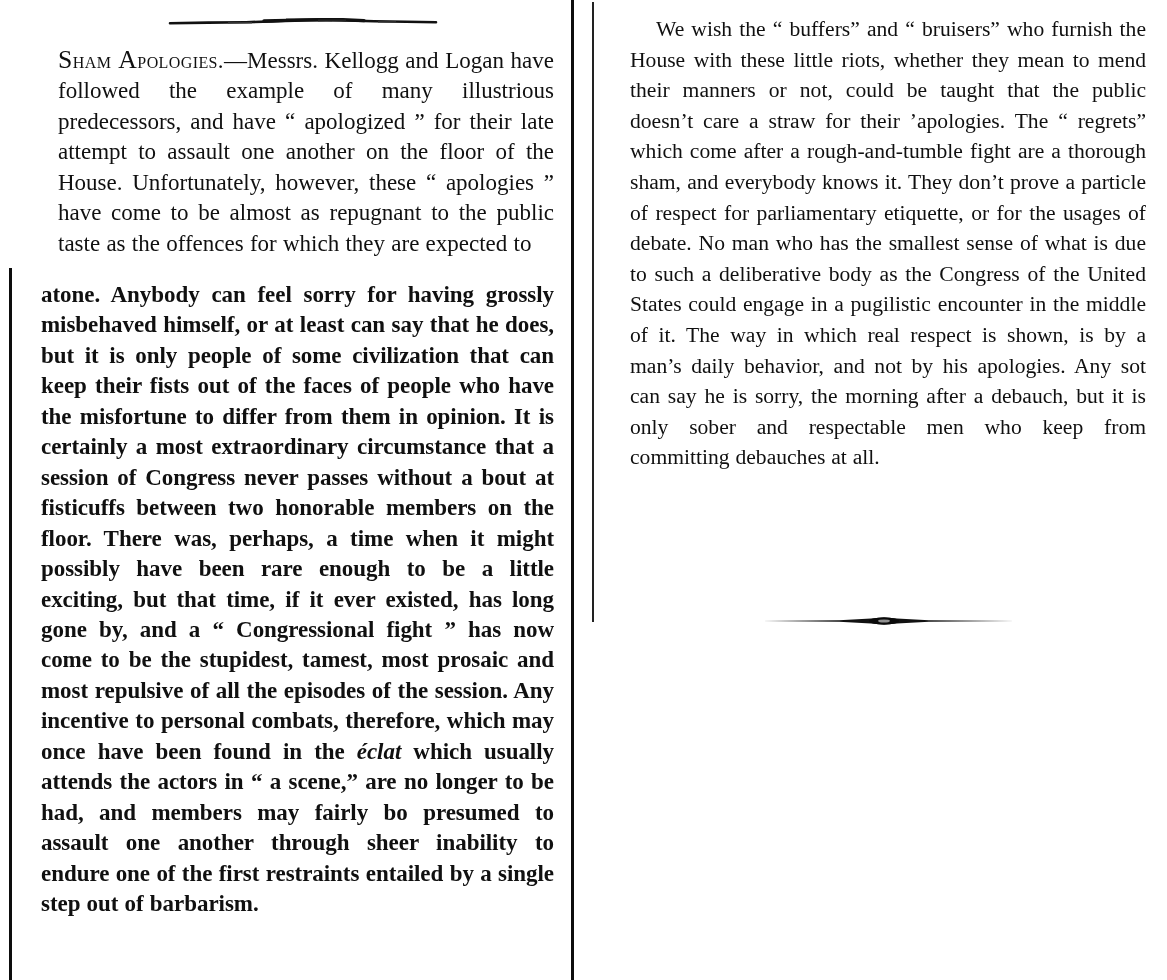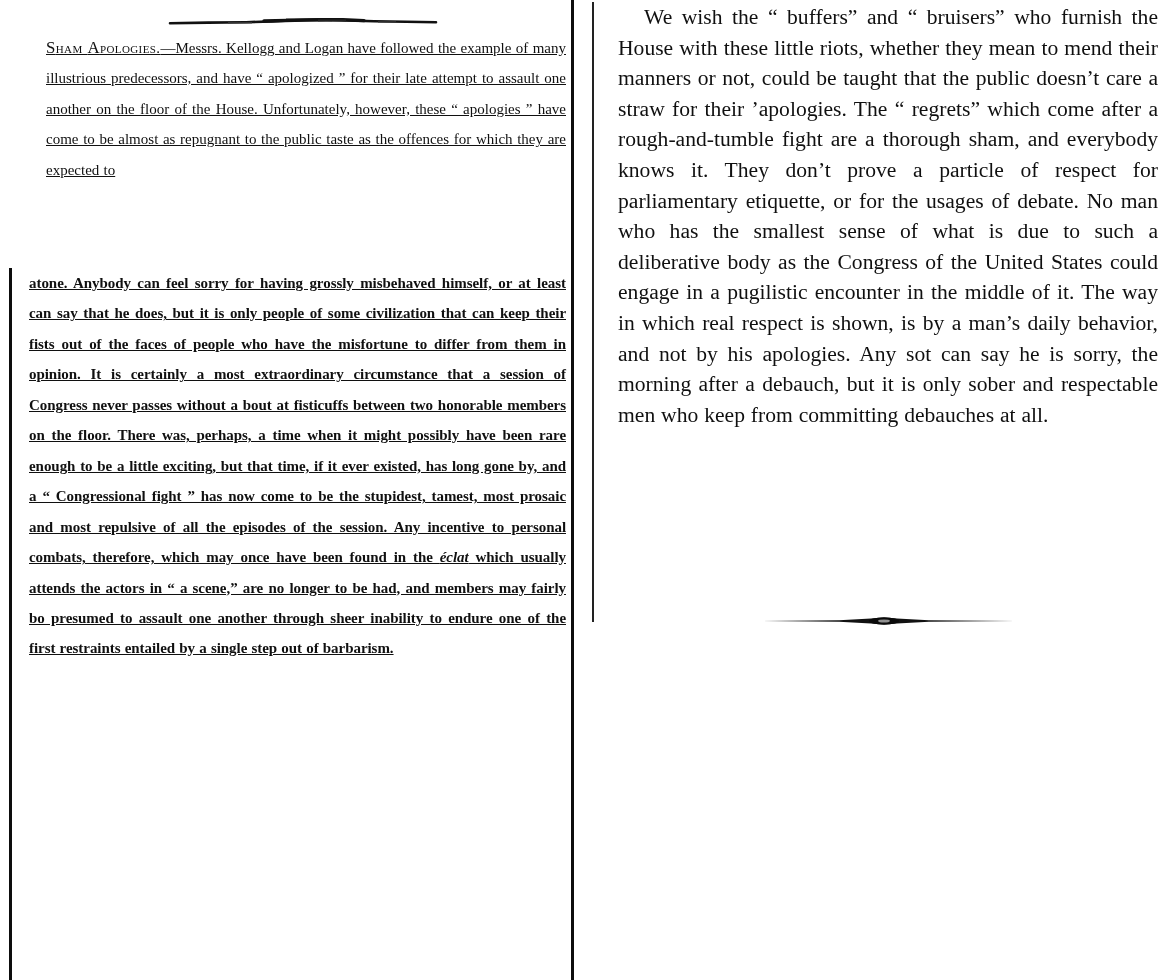--- a/index.html
+++ b/index.html
@@ -61,24 +61,24 @@
     height: 10px;
   }
 
   
   .body-text {
     font-size: 21.5px;
     line-height: 30.5px;
     text-align: justify;
     text-align-last: left;
     word-spacing: 0.5px;
-    margin: 0;
+    margin: 12px;
   }
 
-  .col-left .body-text  { font-size: 15px; line-height: 30.45px; text-decoration: underline; }
+  .col-left .body-text  { font-size: 23px; line-height: 30.45px; }
   .col-right .body-text { font-size: 21.6px; line-height: 30.6px; }
 
   
   .lead-block { position: absolute; top: 33px;  left: 20px; width: 520px; }
   .cont-block { position: absolute; top: 268px; left: 3px;  width: 537px; }
 
   .right-block { position: absolute; top: 2px; left: 0px; width: 540px; }
 
   .indent { text-indent: 26px; }
 

